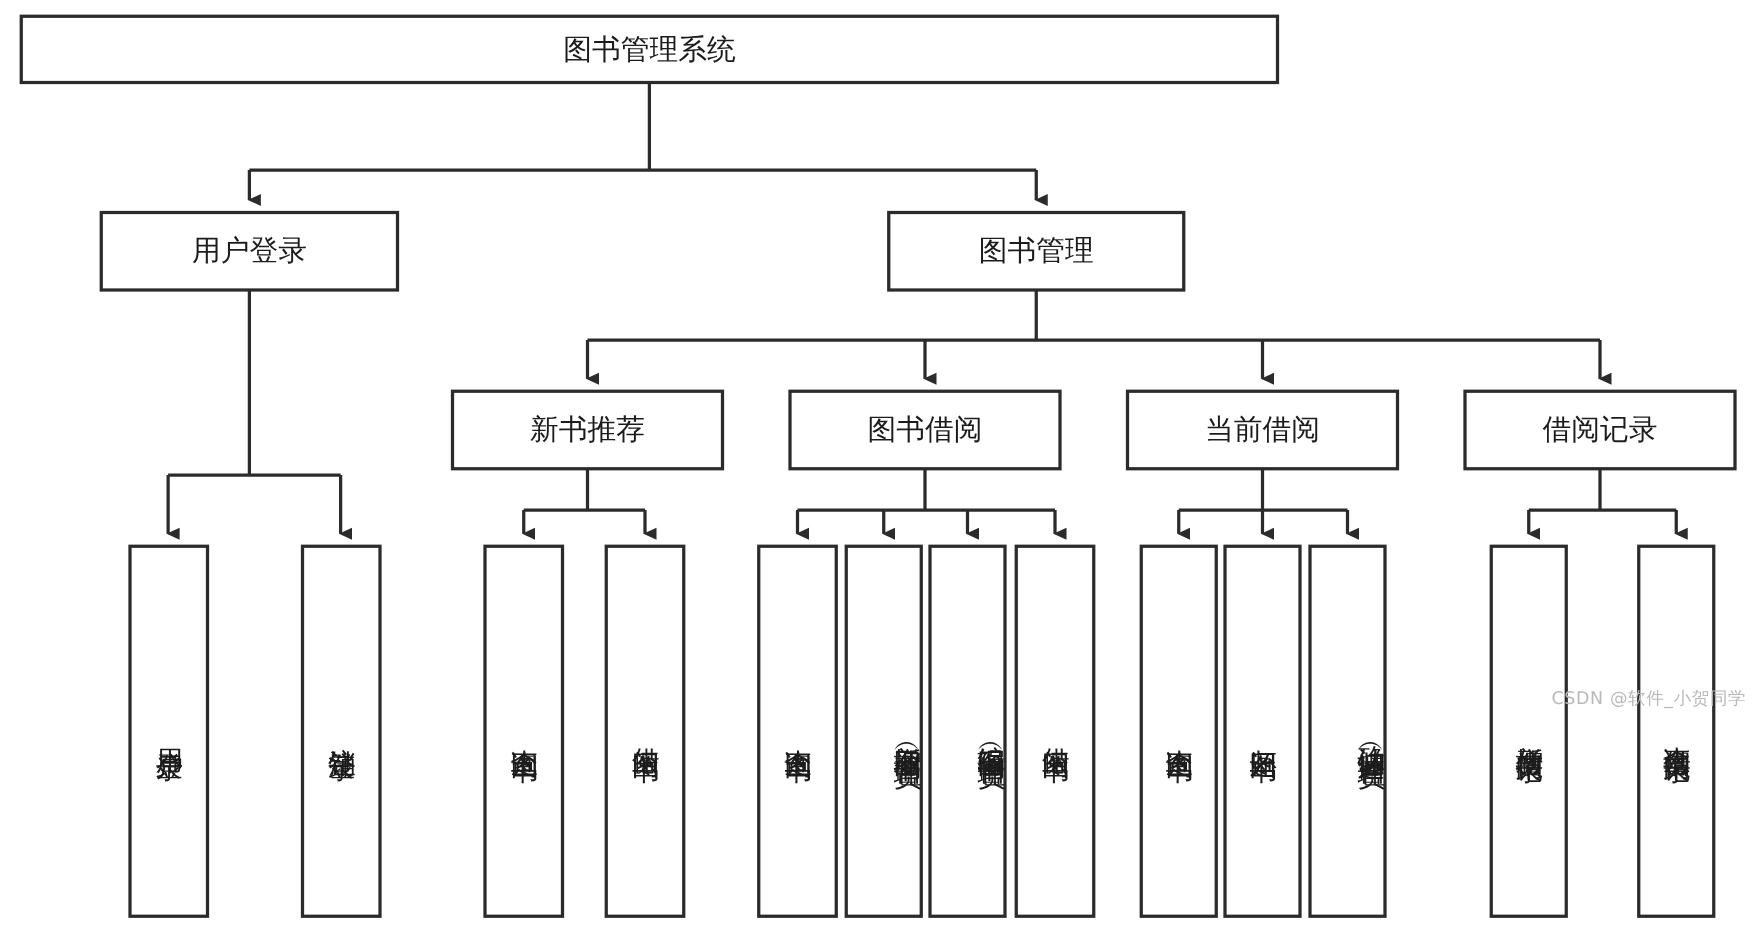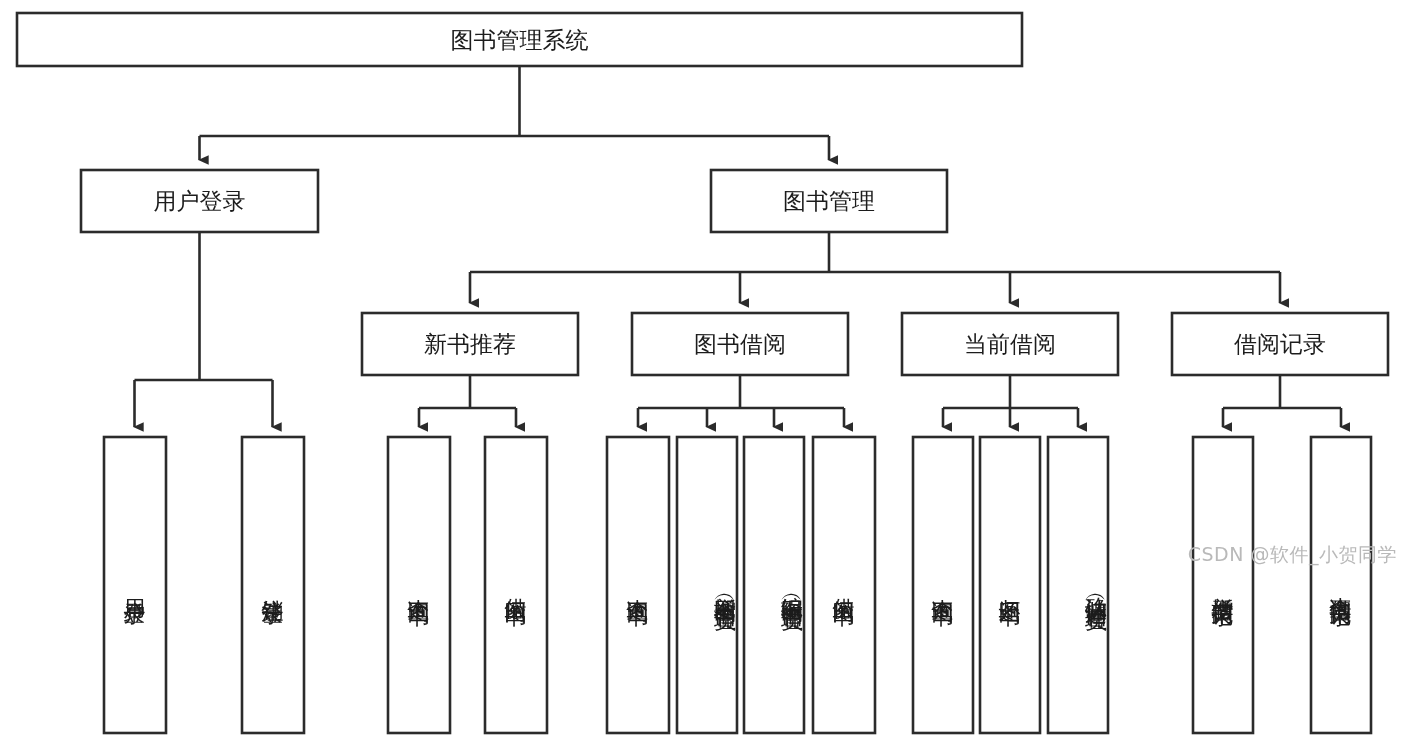--- a/index.html
+++ b/index.html
@@ -62,21 +62,21 @@
     justify-content: center;
     text-align: center;
     white-space: nowrap;
     pointer-events: none;
   }
   .watermark {
     position: absolute;
     right: 8px;
     bottom: 6px;
     font-family: "DejaVu Sans", "Liberation Sans", sans-serif;
-    font-size: 19px;
+    font-size: 14px;
     color: #b9b9b9;
     letter-spacing: 0.5px;
     white-space: nowrap;
   }
 </style>
 </head>
 <body>
 
 <div id="diagram-root">
 

